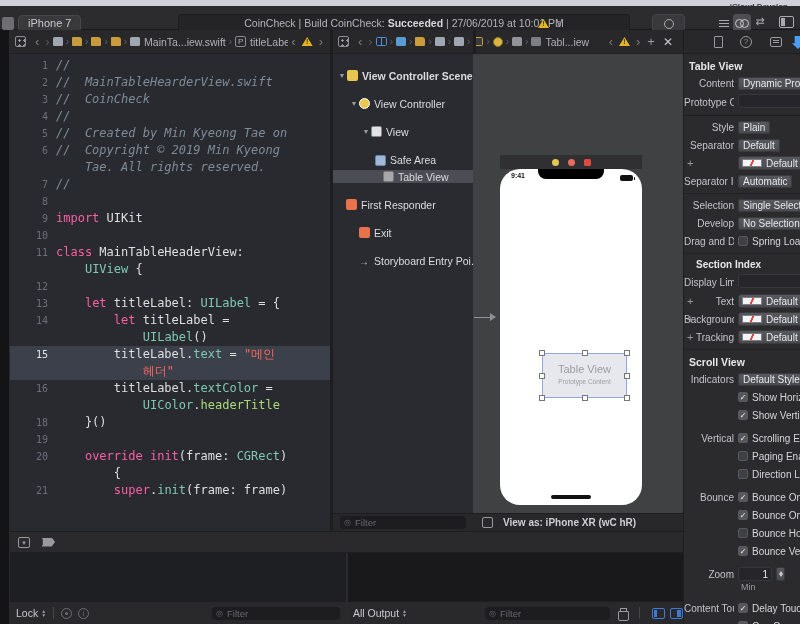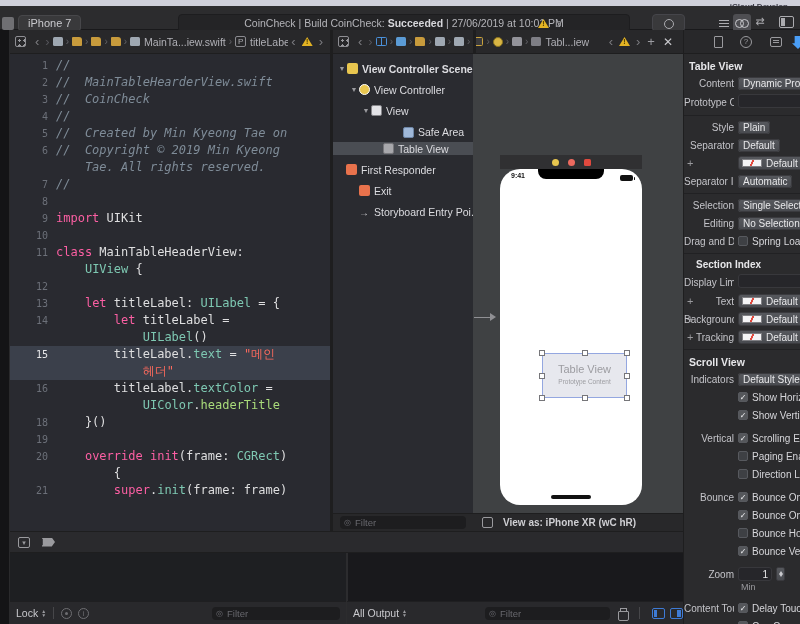--- a/index.html
+++ b/index.html
@@ -94,21 +94,21 @@
   .ltext { white-space:pre; font-family:"DejaVu Sans Mono", monospace; font-size:12px;
     line-height:17px; }
   .tk-p { color:#dfdfe0; } .tk-c { color:#7f8c98; font-style:italic; }
   .tk-k { color:#fc5fa3; font-weight:normal; } .tk-t { color:#7ec8b2; }
   .tk-s { color:#fc6a5d; } .tk-g { color:#a9db7a; }
   .vdiv { top:30px; width:3px; height:501px; background:#1e1e1f; }
 
   
   #outline { left:333px; top:54px; width:140px; height:459px; background:#2a2b30; overflow:hidden; }
   .orow { position:relative; height:13.2px; display:flex; align-items:center; font-size:10.5px;
-    color:#dcdce0; white-space:nowrap; margin-top:8px; }
+    color:#dcdce0; white-space:nowrap; margin-top:15px; }
   .osel { background:#4a4d53; margin-top:3.2px; }
   .disc { flex:none; width:10px; font-size:7px; color:#9a9a9e; text-align:center; }
   .oicon { flex:none; width:11px; height:11px; border-radius:2px; margin-right:4px; }
   .oi-scene { background:#e8c64f; }
   .oi-vc { background:#e8c64f; border-radius:50%; border:1px solid #fff; }
   .oi-view { background:#e3e3e7; border:1px solid #86868a; }
   .oi-safearea { background:#9fb8d8; border:1px solid #6e86a6; }
   .oi-tableview { background:#a8a8ac; border:1px solid #77777b; }
   .oi-responder { background:#e8724c; }
   .oi-exit { background:#e8724c; }
@@ -457,21 +457,21 @@
       <div class="orow" style="padding-left: 16px;">
         <span class="disc">▼</span>
         <span class="oicon oi-vc"></span>
         <span>View Controller</span>
       </div>
       <div class="orow" style="padding-left: 28px;">
         <span class="disc">▼</span>
         <span class="oicon oi-view"></span>
         <span>View</span>
       </div>
-      <div class="orow" style="padding-left: 60px;">
+      <div class="orow" style="padding-left: 32px;">
         <span class="disc"></span>
         <span class="oicon oi-safearea"></span>
         <span>Safe Area</span>
       </div>
       <div class="orow osel" style="padding-left: 40px;">
         <span class="disc"></span>
         <span class="oicon oi-tableview"></span>
         <span>Table View</span>
       </div>
       <div class="orow" style="padding-left: 3px;">
@@ -565,21 +565,21 @@
             <span class="ilabel">Separator Inset</span>
             <span class="ictl"><span class="dropdown">Automatic</span></span>
           </div>
         </div>
         <div class="igroup">
           <div class="irow">
             <span class="ilabel">Selection</span>
             <span class="ictl"><span class="dropdown">Single Selection</span></span>
           </div>
           <div class="irow">
-            <span class="ilabel">Editing</span>
+            <span class="ilabel">Develop</span>
             <span class="ictl"><span class="dropdown">No Selection During Editing</span></span>
           </div>
           <div class="irow">
             <span class="ilabel">Drag and Drop</span>
             <span class="ictl">
               <span class="cbrow">
                 <span class="cb"></span>
                 <span class="cblabel">Spring Loaded</span>
               </span>
             </span>

